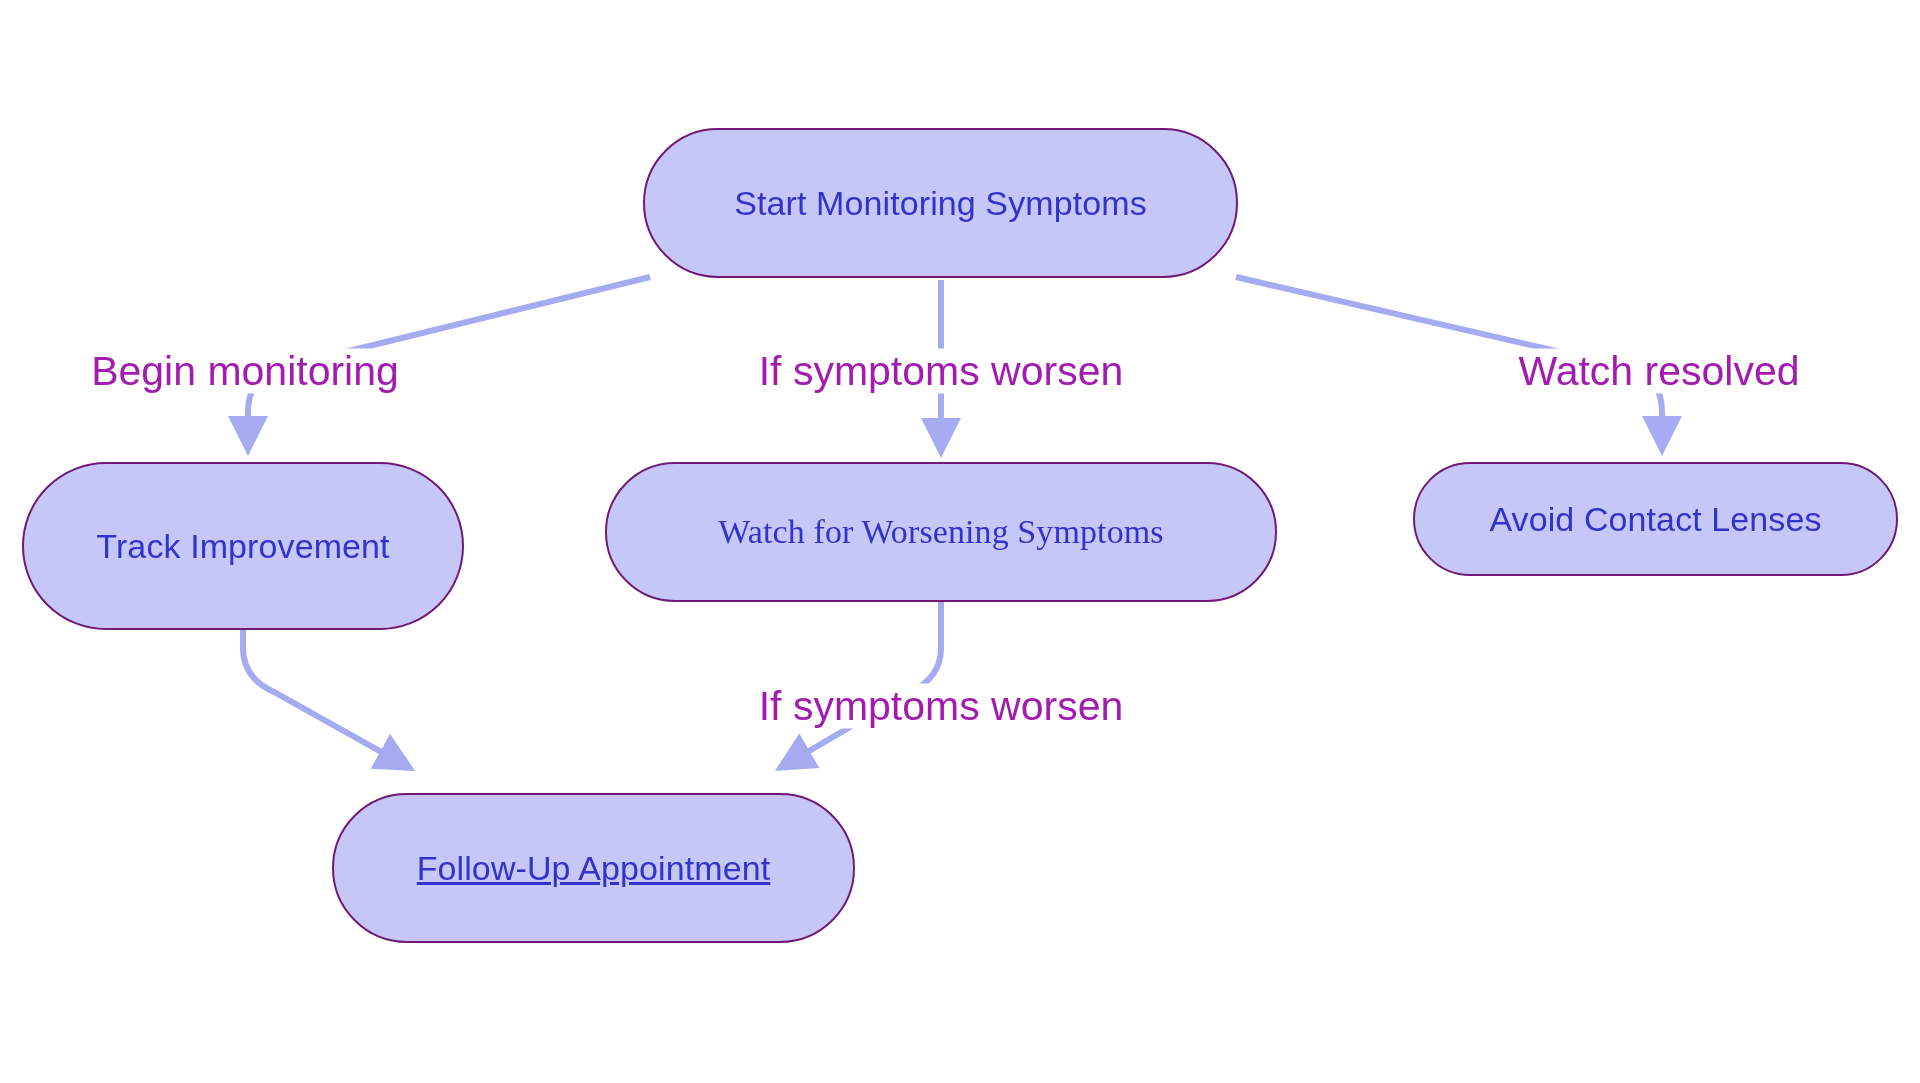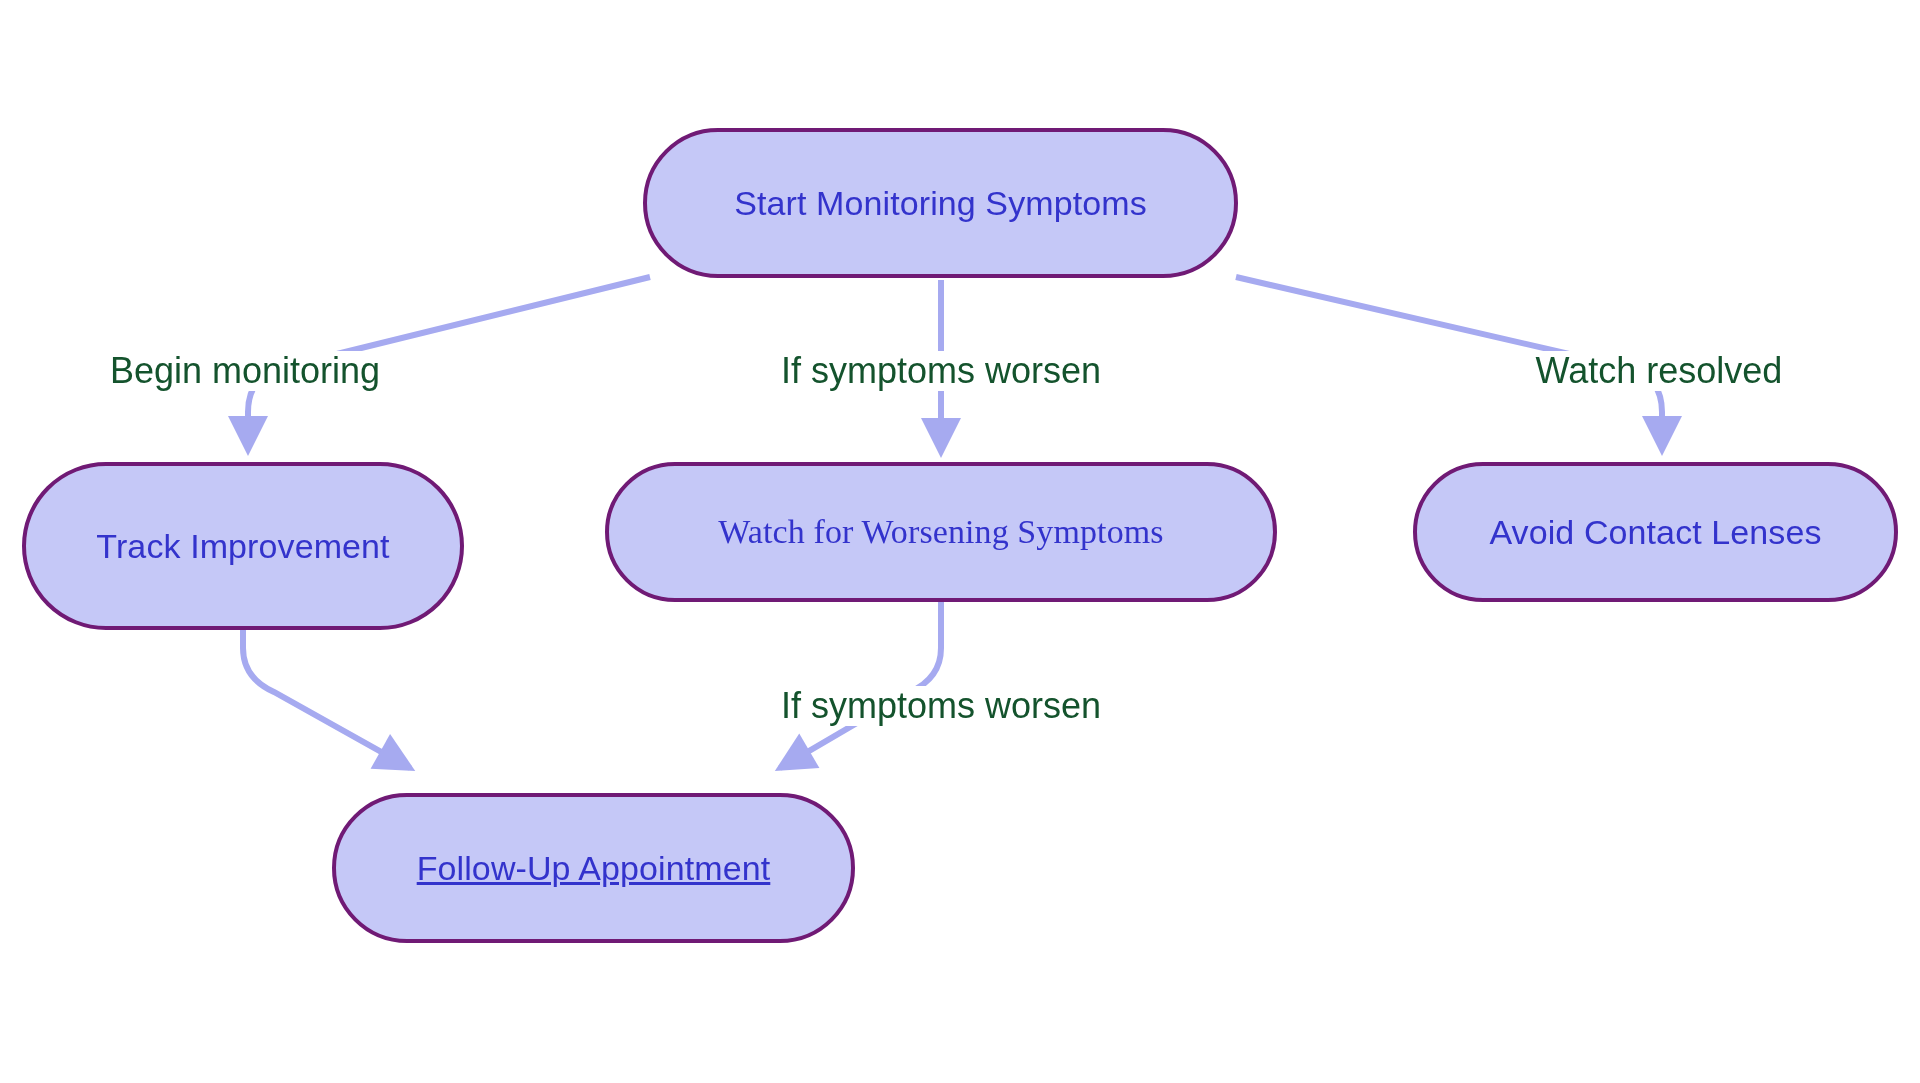--- a/index.html
+++ b/index.html
@@ -22,36 +22,36 @@
     width: 1920px;
     height: 1083px;
   }
   .node {
     position: absolute;
     box-sizing: border-box;
     display: flex;
     align-items: center;
     justify-content: center;
     background: #c5c8f7;
-    border: 4px solid #701a75;
+    border: 2px solid #701a75;
     border-radius: 9999px;
     color: #3333cc;
     z-index: 3;
   }
   .node-label {
     font-size: 34px;
     line-height: 1;
     letter-spacing: 0.1px;
     white-space: nowrap;
     color: #3333cc;
   }
   .edge-label {
     position: absolute;
-    color: #14532d;
-    font-size: 36px;
+    color: #a21caf;
+    font-size: 41px;
     line-height: 1;
     white-space: nowrap;
     transform: translate(-50%, -50%);
     background: #ffffff;
     padding: 2px 6px;
     z-index: 2;
   }
 </style>
 </head>
 <body>
@@ -81,21 +81,21 @@
   </div>
 
   <div class="node" style="left:22px; top:462px; width:442px; height:168px;">
     <span class="node-label">Track Improvement</span>
   </div>
 
   <div class="node" style="left:605px; top:462px; width:672px; height:140px;font-family:Liberation Serif, serif;">
     <span class="node-label">Watch for Worsening Symptoms</span>
   </div>
 
-  <div class="node" style="left:1413px; top:462px; width:485px; height:140px;">
+  <div class="node" style="left:1413px; top:462px; width:485px; height:114px;">
     <span class="node-label">Avoid Contact Lenses</span>
   </div>
 
   <div class="node" style="left:332px; top:793px; width:523px; height:150px;text-decoration:underline;">
     <span class="node-label">Follow-Up Appointment</span>
   </div>
 
   <div class="edge-label" style="left:245px; top:371px;">Begin monitoring</div>
 
   <div class="edge-label" style="left:941px; top:371px;">If symptoms worsen</div>

